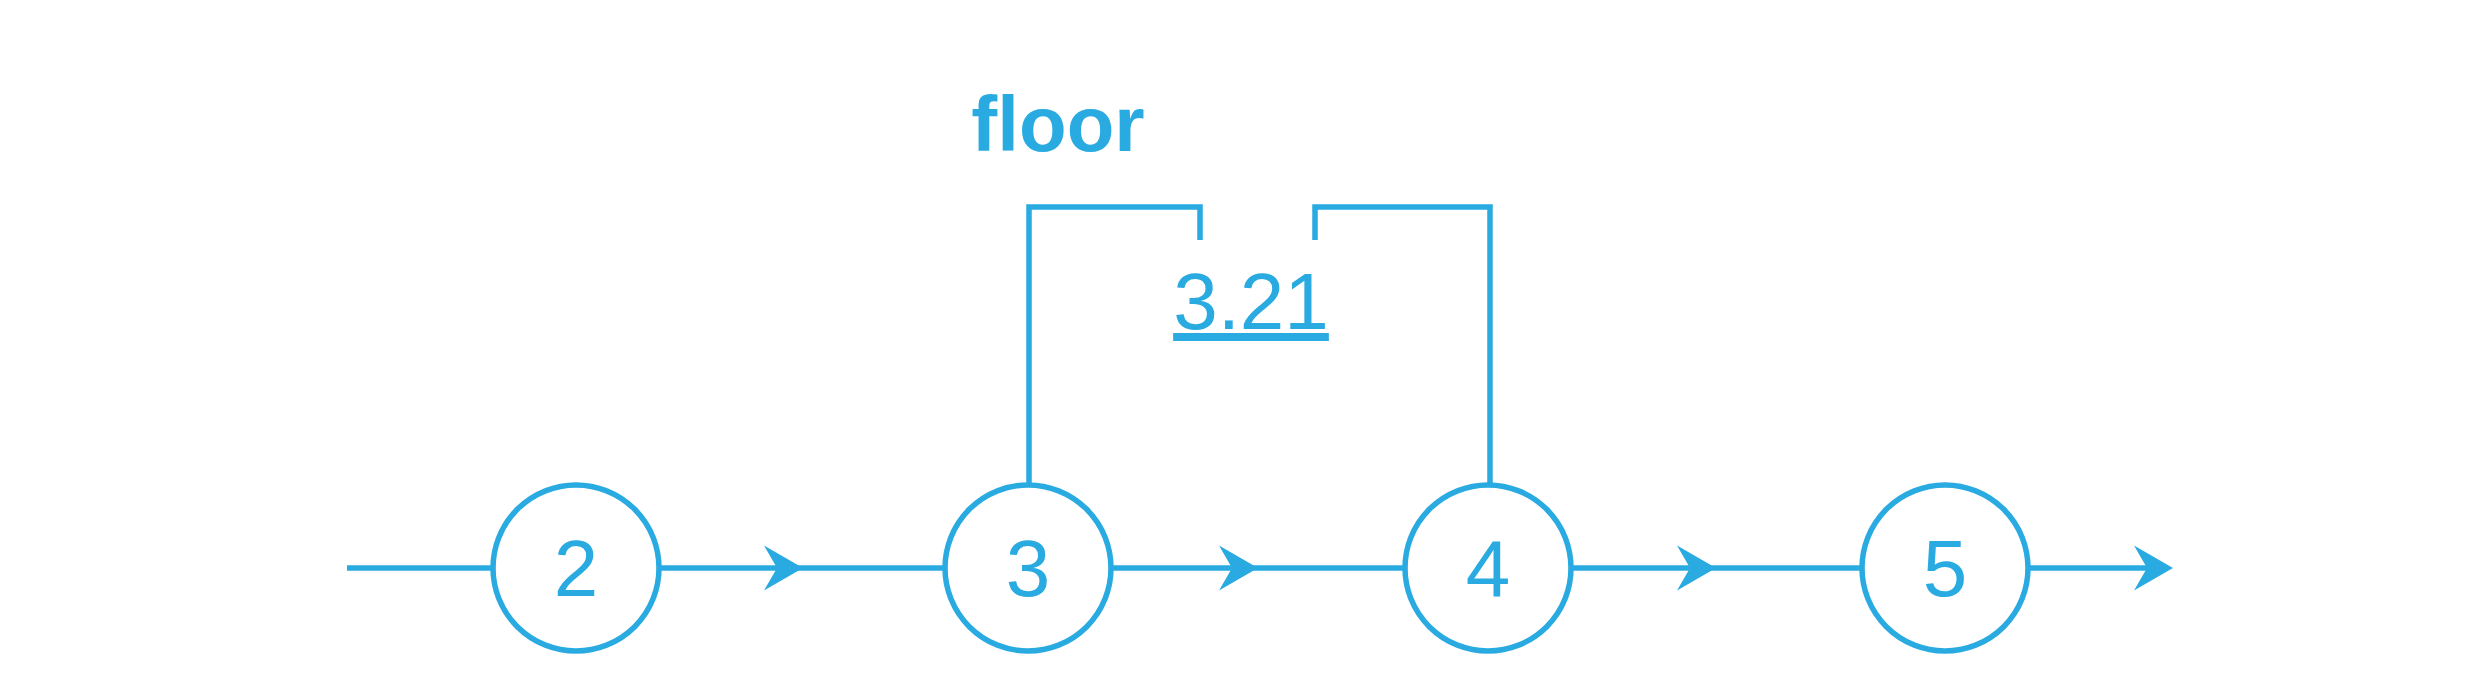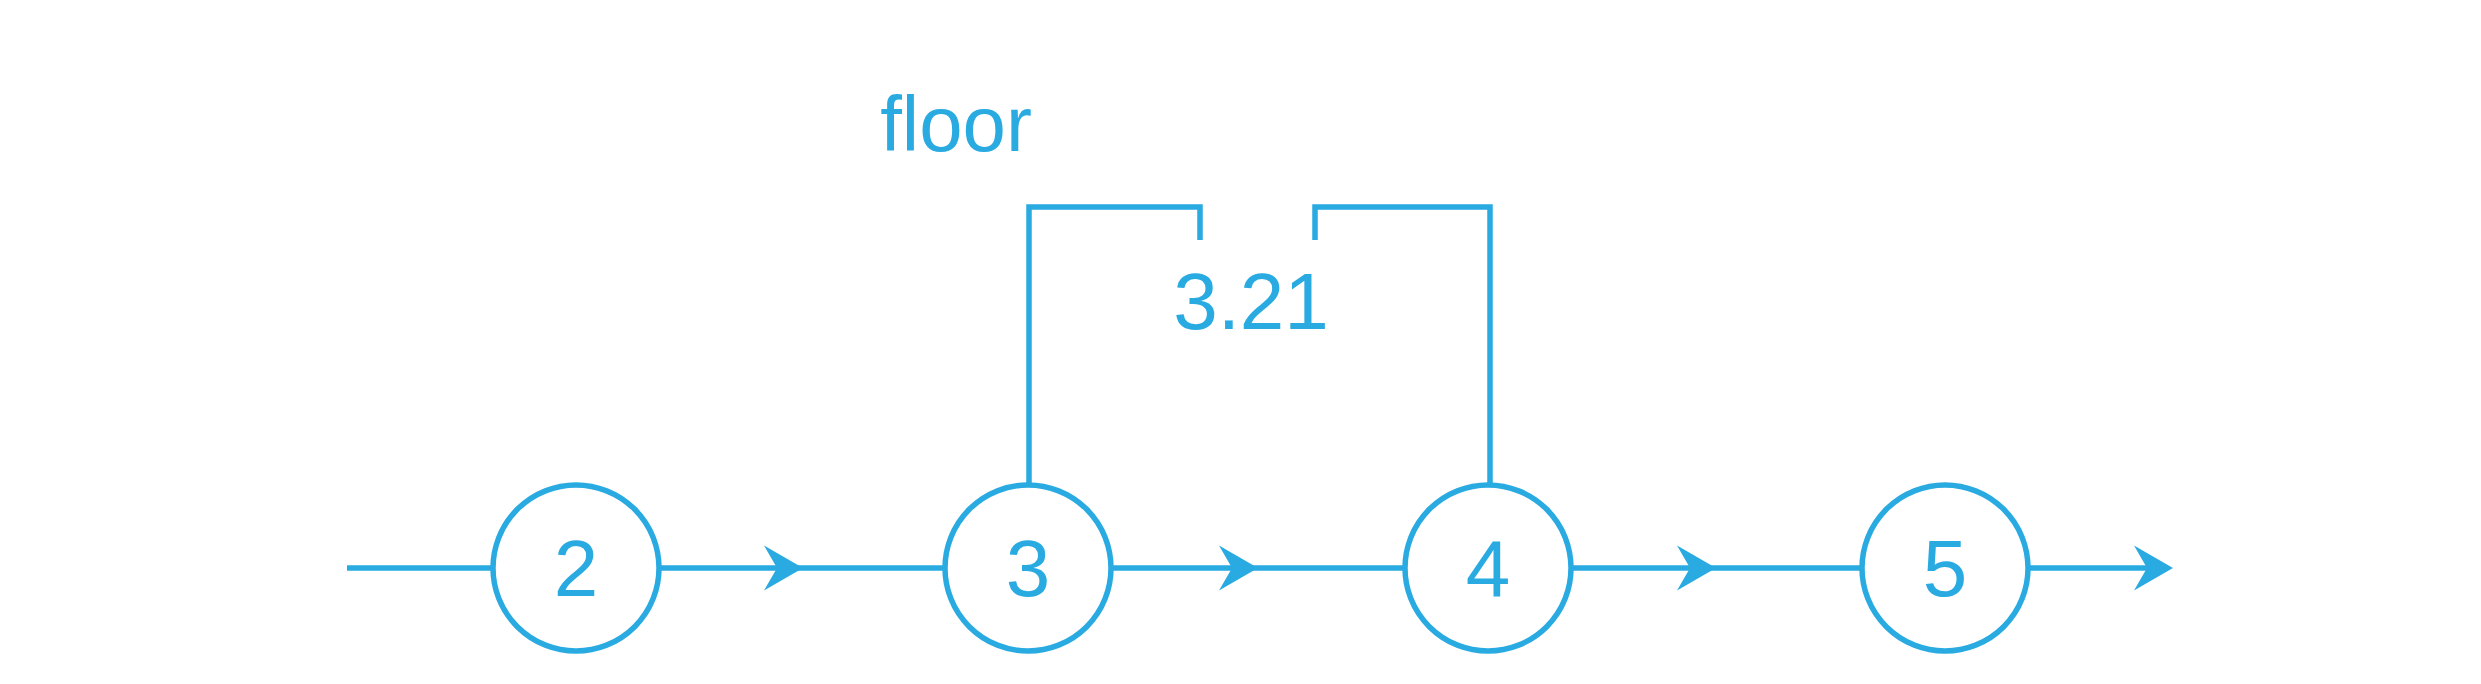--- a/index.html
+++ b/index.html
@@ -33,23 +33,23 @@
   .arrowhead { fill: var(--accent); stroke: none; }
   .lbl {
     position: absolute;
     transform: translate(-50%, -50%);
     color: var(--accent);
     line-height: 1;
     white-space: nowrap;
     user-select: none;
   }
   .fn-label   { font-size: 78px; }
-  .value-label{ font-size: 80px; }
+  .value-label{ font-size: 80px; text-decoration: underline; }
   .node-value { font-size: 80px; }
-  .floor-label { left: 956px; top: 124px; }
+  .floor-label { left: 1058px; top: 124px; font-weight: bold; }
   .ceil-label  { left: 1493px; top: 126px; }
   .value-label { left: 1251px; top: 302px; }
   .node-value-0 { left: 576px;  top: 569px; }
   .node-value-1 { left: 1028px; top: 569px; }
   .node-value-2 { left: 1488px; top: 569px; }
   .node-value-3 { left: 1945px; top: 569px; }
 </style>
 </head>
 <body>
 

